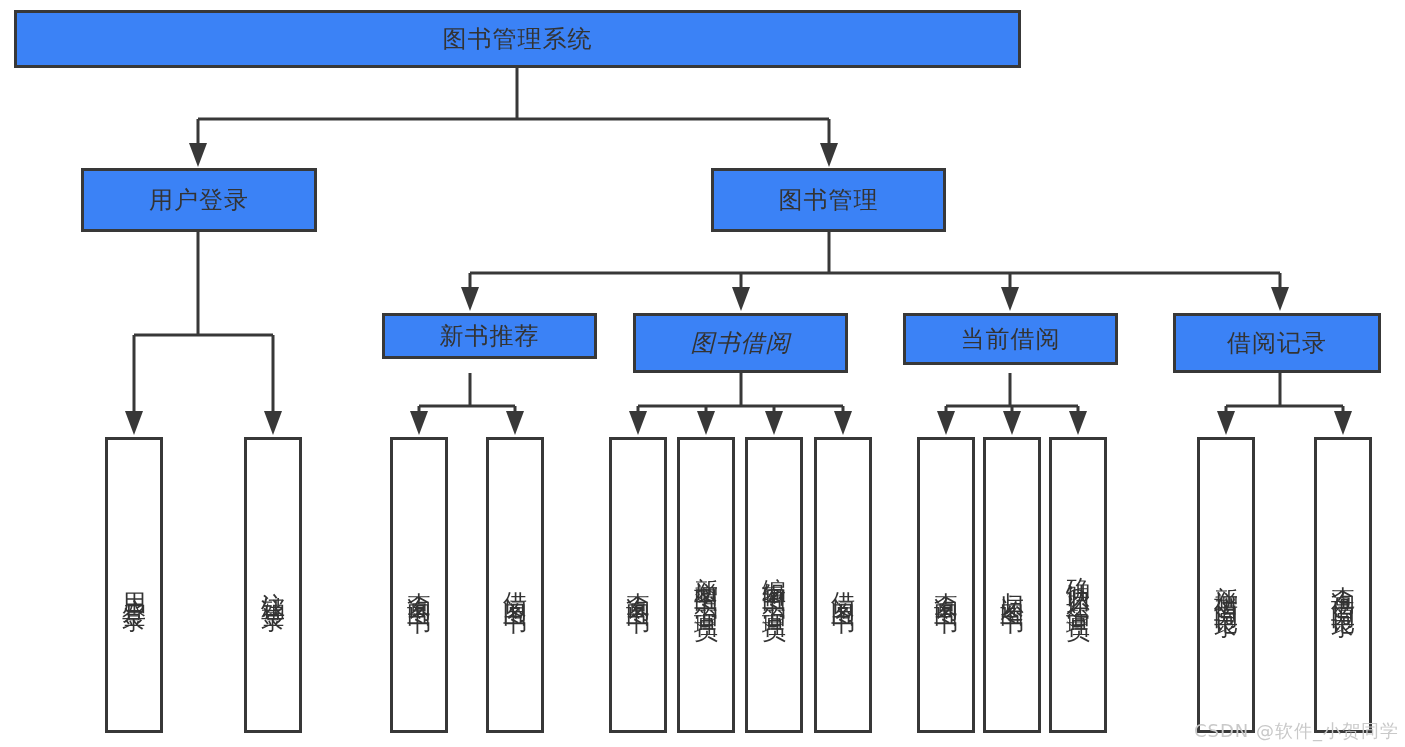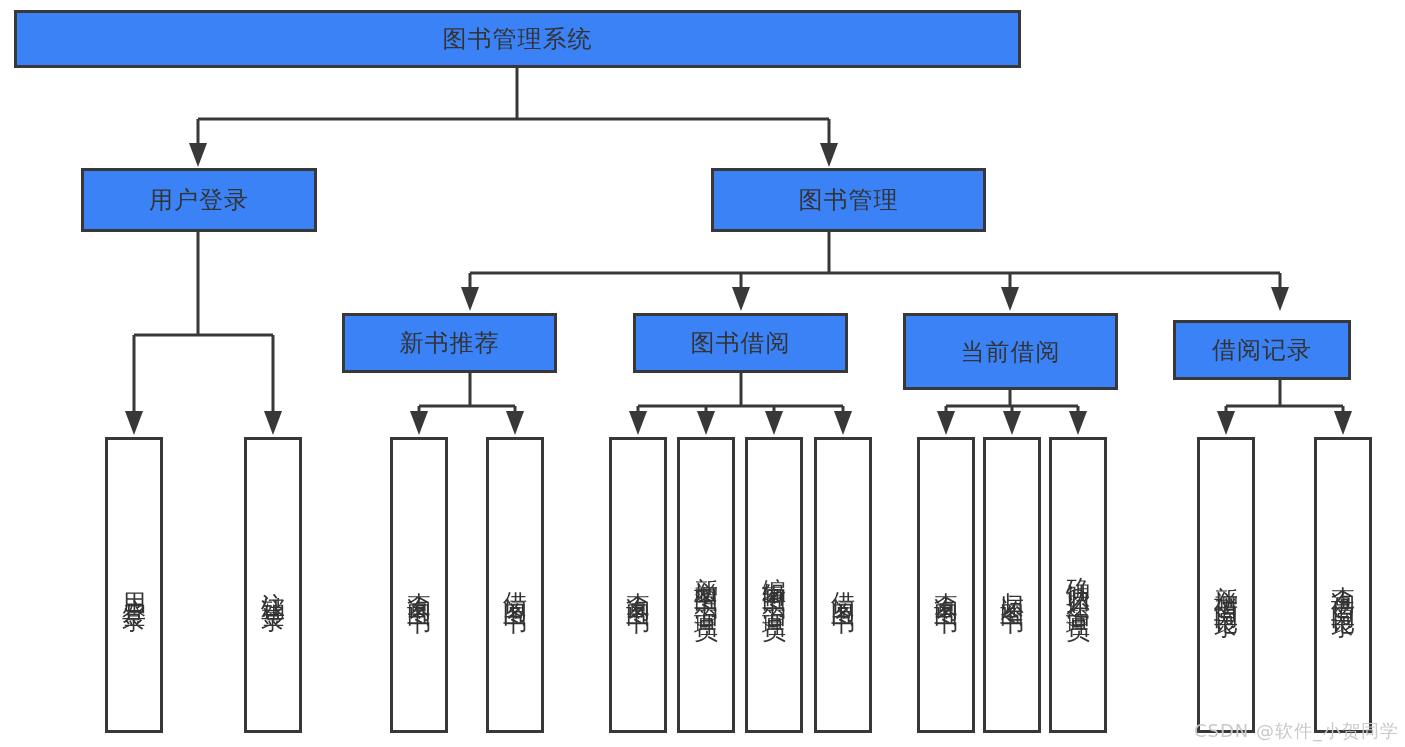--- a/index.html
+++ b/index.html
@@ -125,34 +125,34 @@
     </g>
   </svg>
 
   <div class="node" style="left:14px; top:10px; width:1007px; height:58px;">
     <span>图书管理系统</span>
   </div>
 
   <div class="node" style="left:81px; top:168px; width:236px; height:64px;">
     <span>用户登录</span>
   </div>
-  <div class="node" style="left:711px; top:168px; width:275px; height:64px;">
+  <div class="node" style="left:711px; top:168px; width:235px; height:64px;">
     <span>图书管理</span>
   </div>
 
-  <div class="node" style="left:342px; top:313px; width:215px; height:60px;">
+  <div class="node" style="left:382px; top:313px; width:215px; height:46px;">
     <span>新书推荐</span>
   </div>
-  <div class="node" style="left:633px; top:313px; width:215px; height:60px;">
+  <div class="node" style="left:633px; top:313px; width:215px; height:60px;font-style:italic;">
     <span>图书借阅</span>
   </div>
-  <div class="node" style="left:903px; top:313px; width:215px; height:77px;">
+  <div class="node" style="left:903px; top:313px; width:215px; height:52px;">
     <span>当前借阅</span>
   </div>
-  <div class="node" style="left:1173px; top:313px; width:178px; height:60px;margin-top:7px;">
+  <div class="node" style="left:1173px; top:313px; width:208px; height:60px;">
     <span>借阅记录</span>
   </div>
 
   <div class="vnode" style="left:105px;">
     <span class="vlabel">用户登录</span>
   </div>
   <div class="vnode" style="left:244px;">
     <span class="vlabel">注销登录</span>
   </div>
 

